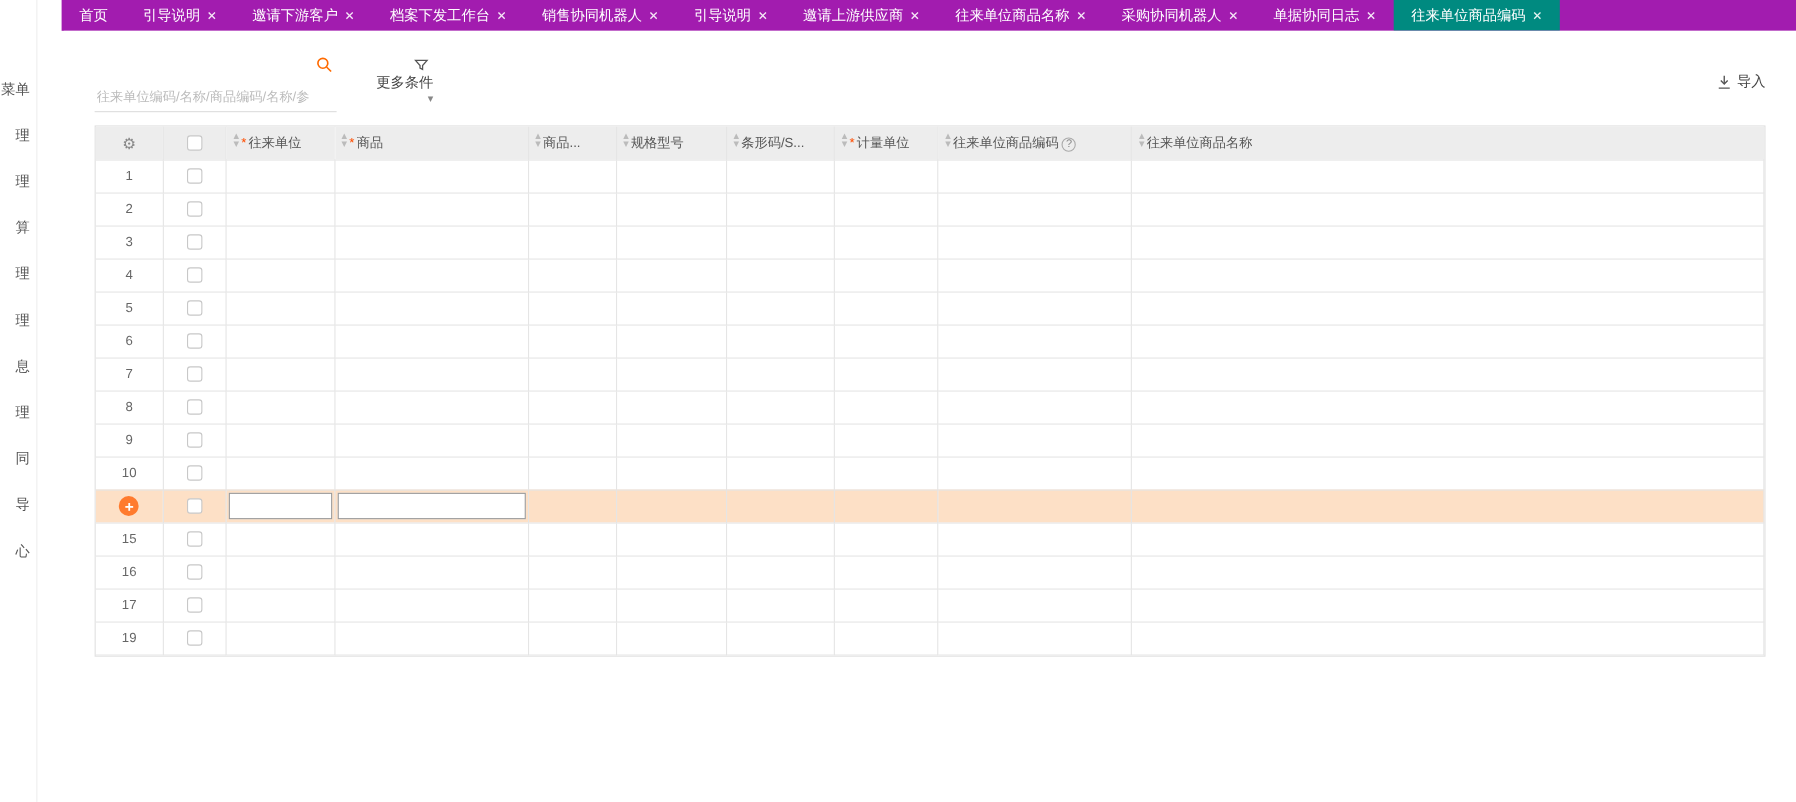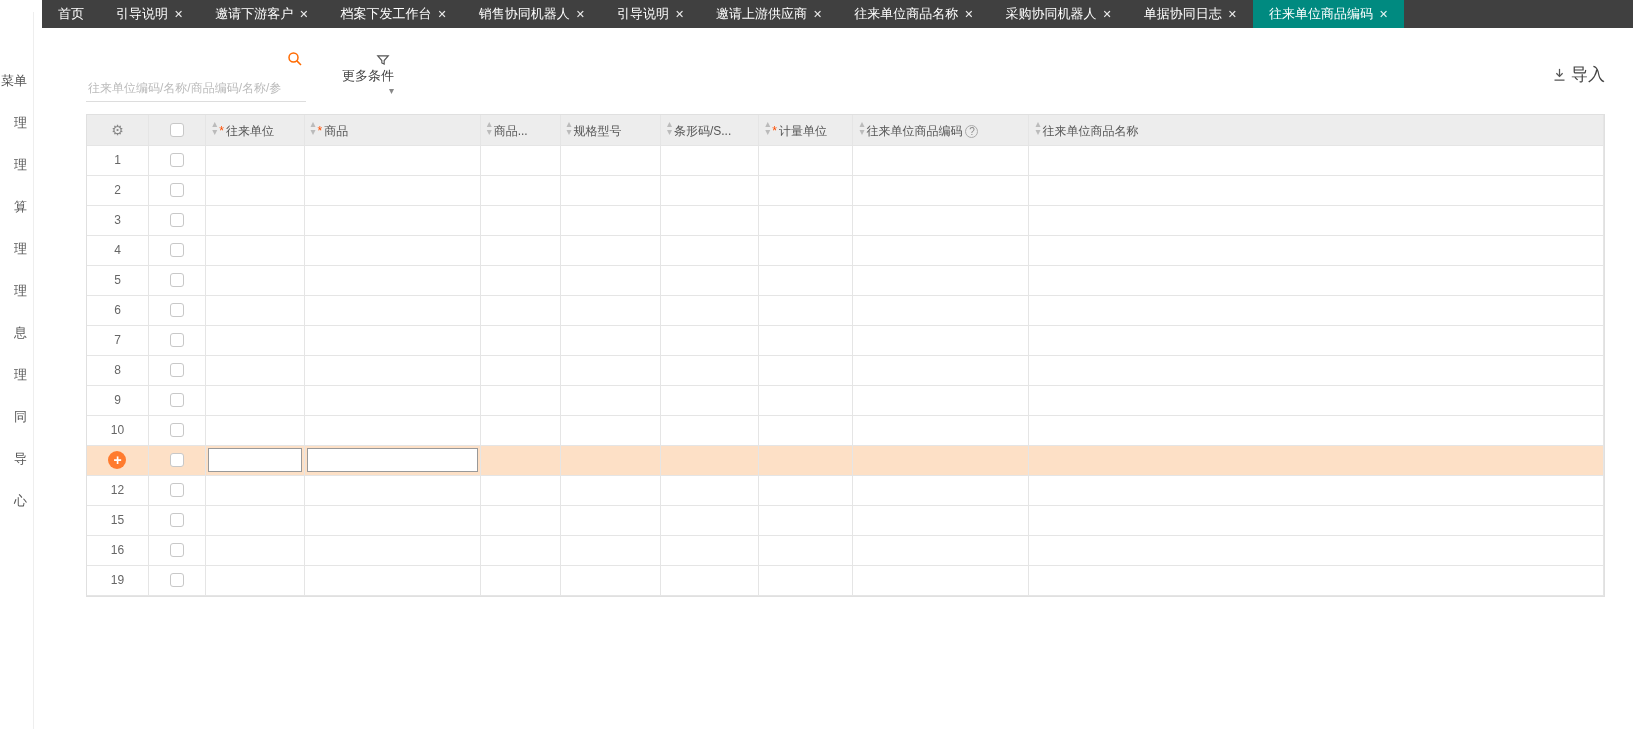--- a/index.html
+++ b/index.html
@@ -2,31 +2,31 @@
 <html><head>
 <meta charset="utf-8">
 <style>
   * { box-sizing: border-box; margin: 0; padding: 0; }
   html, body { width: 100%; height: 100%; font-family: "Microsoft YaHei", Arial, sans-serif; font-size: 13px; color: #333; background: #fff; overflow: hidden; }
   body { position: relative; }
 
   
   .sidebar {
     position: absolute; left: 0; top: 0; bottom: 0; width: 34px;
-    background: #fff; border-right: 1px solid #eee; padding-top: 48px; margin-top: 12px;
+    background: #fff; border-right: 1px solid #eee; padding-top: 60px;
   }
   .sidebar .sb-item {
     height: 42px; line-height: 42px; font-size: 13px; color: #555;
     white-space: nowrap; text-align: right; padding-right: 6px;
   }
 
   
   .tabbar {
-    position: absolute; left: 42px; right: 0; top: 0; height: 28px;
-    background: #404040; display: flex; align-items: stretch; overflow: hidden;
+    position: absolute; left: 56px; right: 0; top: 0; height: 28px;
+    background: #a21caf; display: flex; align-items: stretch; overflow: hidden;
   }
   .tab {
     display: flex; align-items: center; padding: 0 16px;
     color: #ffffff; font-size: 13px; cursor: pointer; white-space: nowrap;
   }
   .tab.active { background: #008a80; }
   .tab .close { margin-left: 6px; font-size: 11px; opacity: .9; }
 
   
   .content {
@@ -52,21 +52,21 @@
   }
   .more-cond {
     margin-left: 36px; display: flex; align-items: flex-end; cursor: pointer;
     color: #444; font-size: 13px; flex-direction: column;
   }
   .more-cond svg { width: 14px; height: 14px; margin-right: 4px; }
   .more-cond .chev { margin-left: 4px; font-size: 10px; color: #888; }
   .spacer { flex: 1; }
   .export-btn {
     display: flex; align-items: center; color: #444; cursor: pointer;
-    font-size: 17px;
+    font-size: 13px;
   }
   .export-btn svg { width: 15px; height: 15px; margin-right: 4px; }
 
   
   .grid {
     margin: 0 28px; border: 1px solid #e0e0e0; overflow: hidden;
   }
   table { border-collapse: collapse; width: 100%; table-layout: fixed; }
   th, td { border-right: 1px solid #e5e5e5; border-bottom: 1px solid #e5e5e5; height: 30px; padding: 0 6px; }
   th {
@@ -346,45 +346,45 @@
             <td style="padding: 2px;"><input class="cell-input" style=""></td>
             <td style="padding: 2px;"><input class="cell-input" style=""></td>
             <td></td>
             <td></td>
             <td></td>
             <td></td>
             <td></td>
             <td></td>
           </tr>
           <tr>
-            <td class="idx">12</td>
-            <td class="chk"><span class="fake-chk"></span></td>
-            <td></td>
-            <td></td>
-            <td></td>
-            <td></td>
-            <td></td>
-            <td></td>
-            <td></td>
-            <td></td>
-          </tr>
-          <tr>
             <td class="idx">15</td>
             <td class="chk"><span class="fake-chk"></span></td>
             <td></td>
             <td></td>
             <td></td>
             <td></td>
             <td></td>
             <td></td>
             <td></td>
             <td></td>
           </tr>
           <tr>
             <td class="idx">16</td>
+            <td class="chk"><span class="fake-chk"></span></td>
+            <td></td>
+            <td></td>
+            <td></td>
+            <td></td>
+            <td></td>
+            <td></td>
+            <td></td>
+            <td></td>
+          </tr>
+          <tr>
+            <td class="idx">17</td>
             <td class="chk"><span class="fake-chk"></span></td>
             <td></td>
             <td></td>
             <td></td>
             <td></td>
             <td></td>
             <td></td>
             <td></td>
             <td></td>
           </tr>

